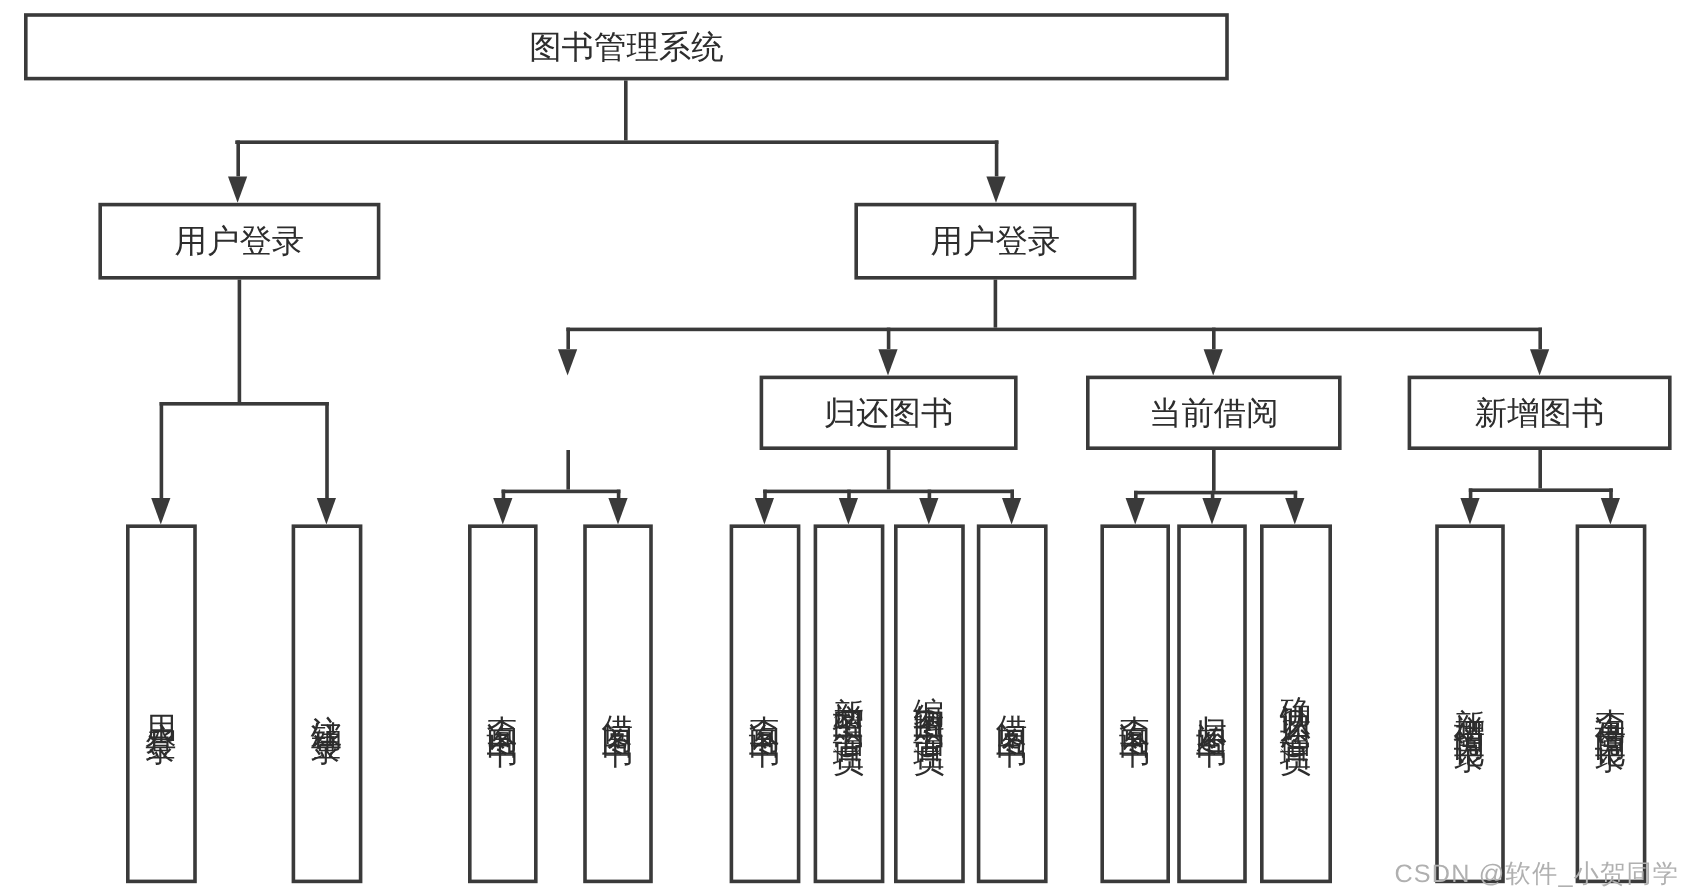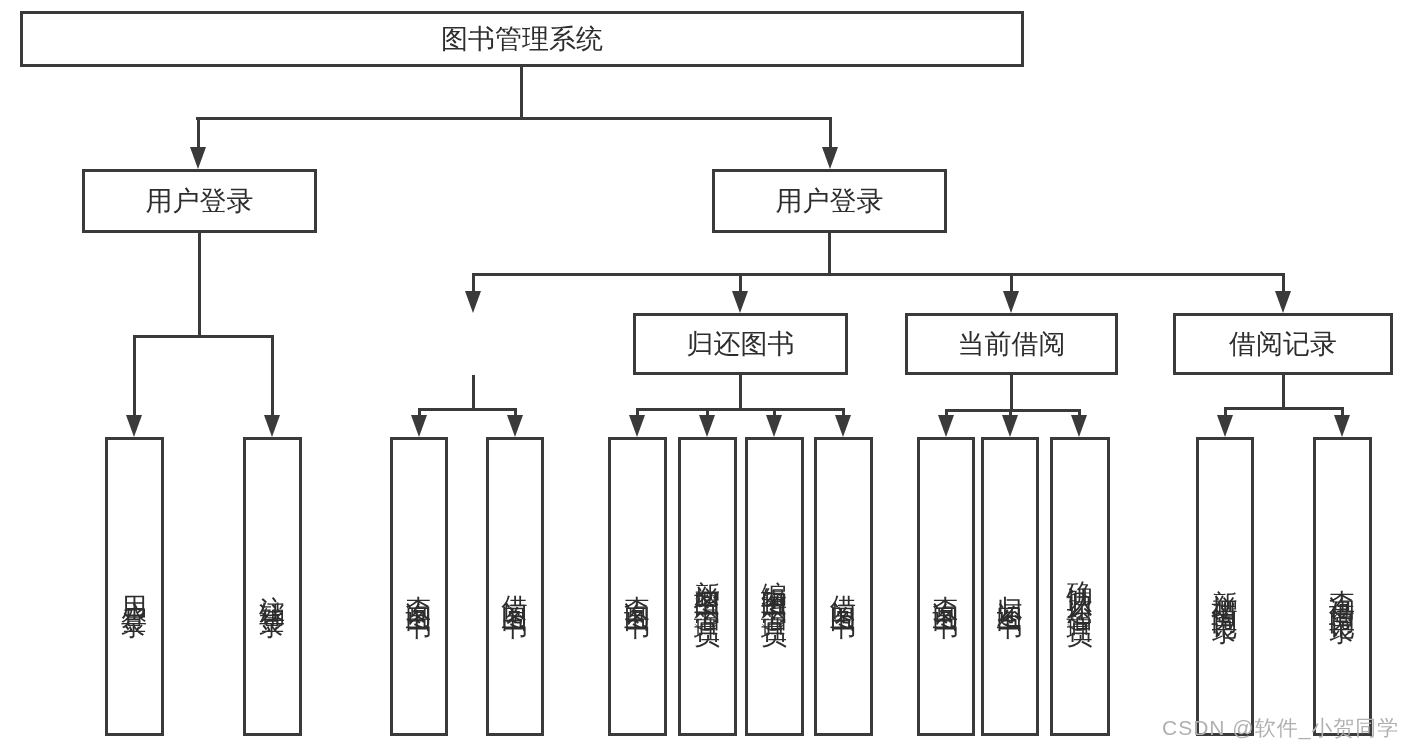--- a/index.html
+++ b/index.html
@@ -70,21 +70,21 @@
   <div class="ahead" style="left:465px;top:291px"></div>
   <div class="vline" style="left:739px;top:273px;height:18px"></div>
   <div class="ahead" style="left:732px;top:291px"></div>
   <div class="vline" style="left:1010px;top:273px;height:18px"></div>
   <div class="ahead" style="left:1003px;top:291px"></div>
   <div class="vline" style="left:1282px;top:273px;height:18px"></div>
   <div class="ahead" style="left:1275px;top:291px"></div>
 
   <div class="box" style="left:633px;top:313px;width:215px;height:62px">归还图书</div>
   <div class="box" style="left:905px;top:313px;width:213px;height:62px">当前借阅</div>
-  <div class="box" style="left:1173px;top:313px;width:220px;height:62px">借阅记录</div>
+  <div class="box" style="left:1173px;top:313px;width:220px;height:62px">新增图书</div>
 
   <div class="vline" style="left:472px;top:375px;height:33px"></div>
   <div class="hline" style="left:418px;top:408px;width:99px"></div>
   <div class="vline" style="left:418px;top:408px;height:7px"></div>
   <div class="ahead" style="left:411px;top:415px"></div>
   <div class="vline" style="left:514px;top:408px;height:7px"></div>
   <div class="ahead" style="left:507px;top:415px"></div>
 
   <div class="vline" style="left:739px;top:375px;height:33px"></div>
   <div class="hline" style="left:636px;top:408px;width:209px"></div>

